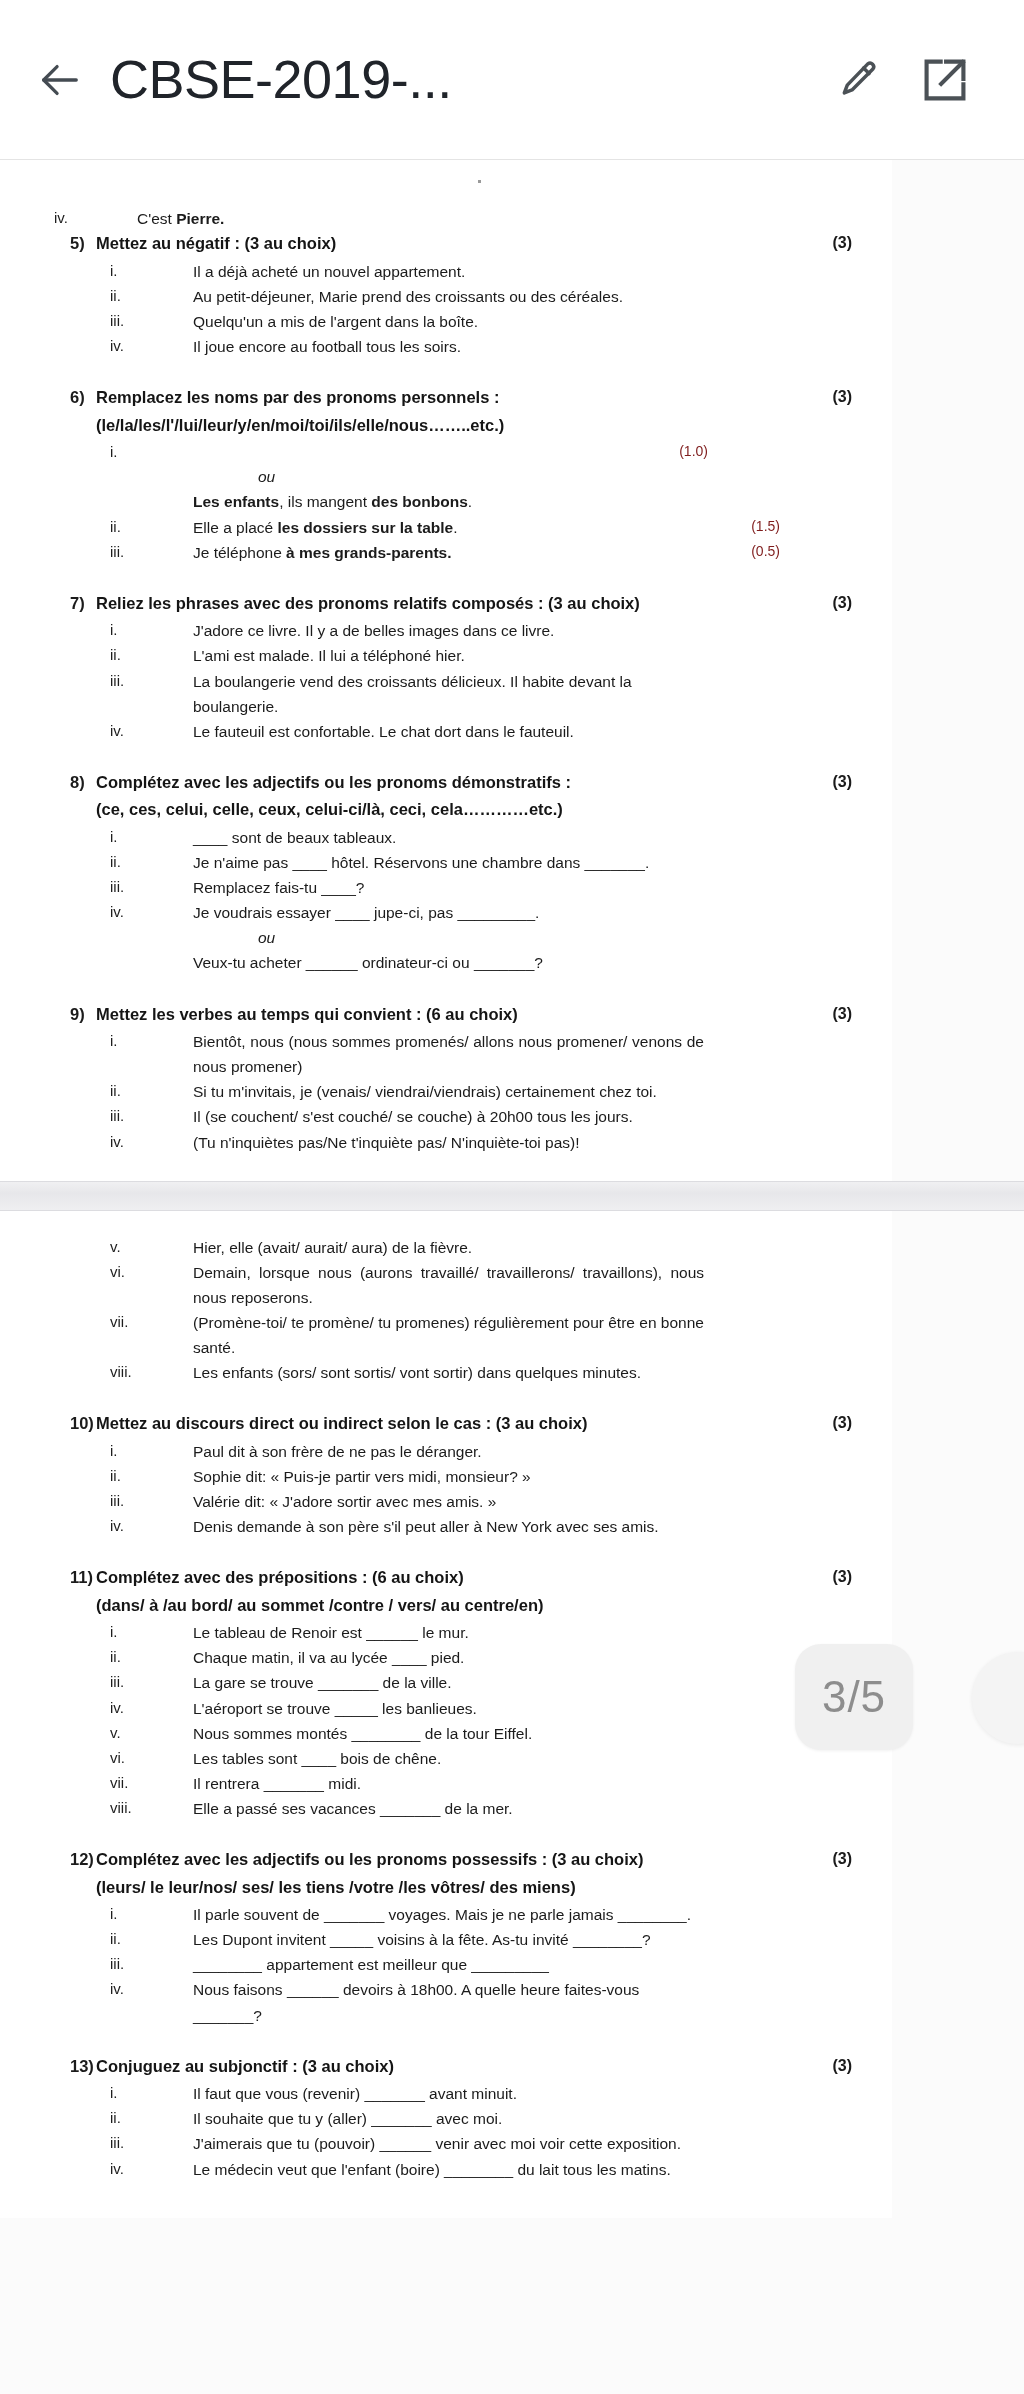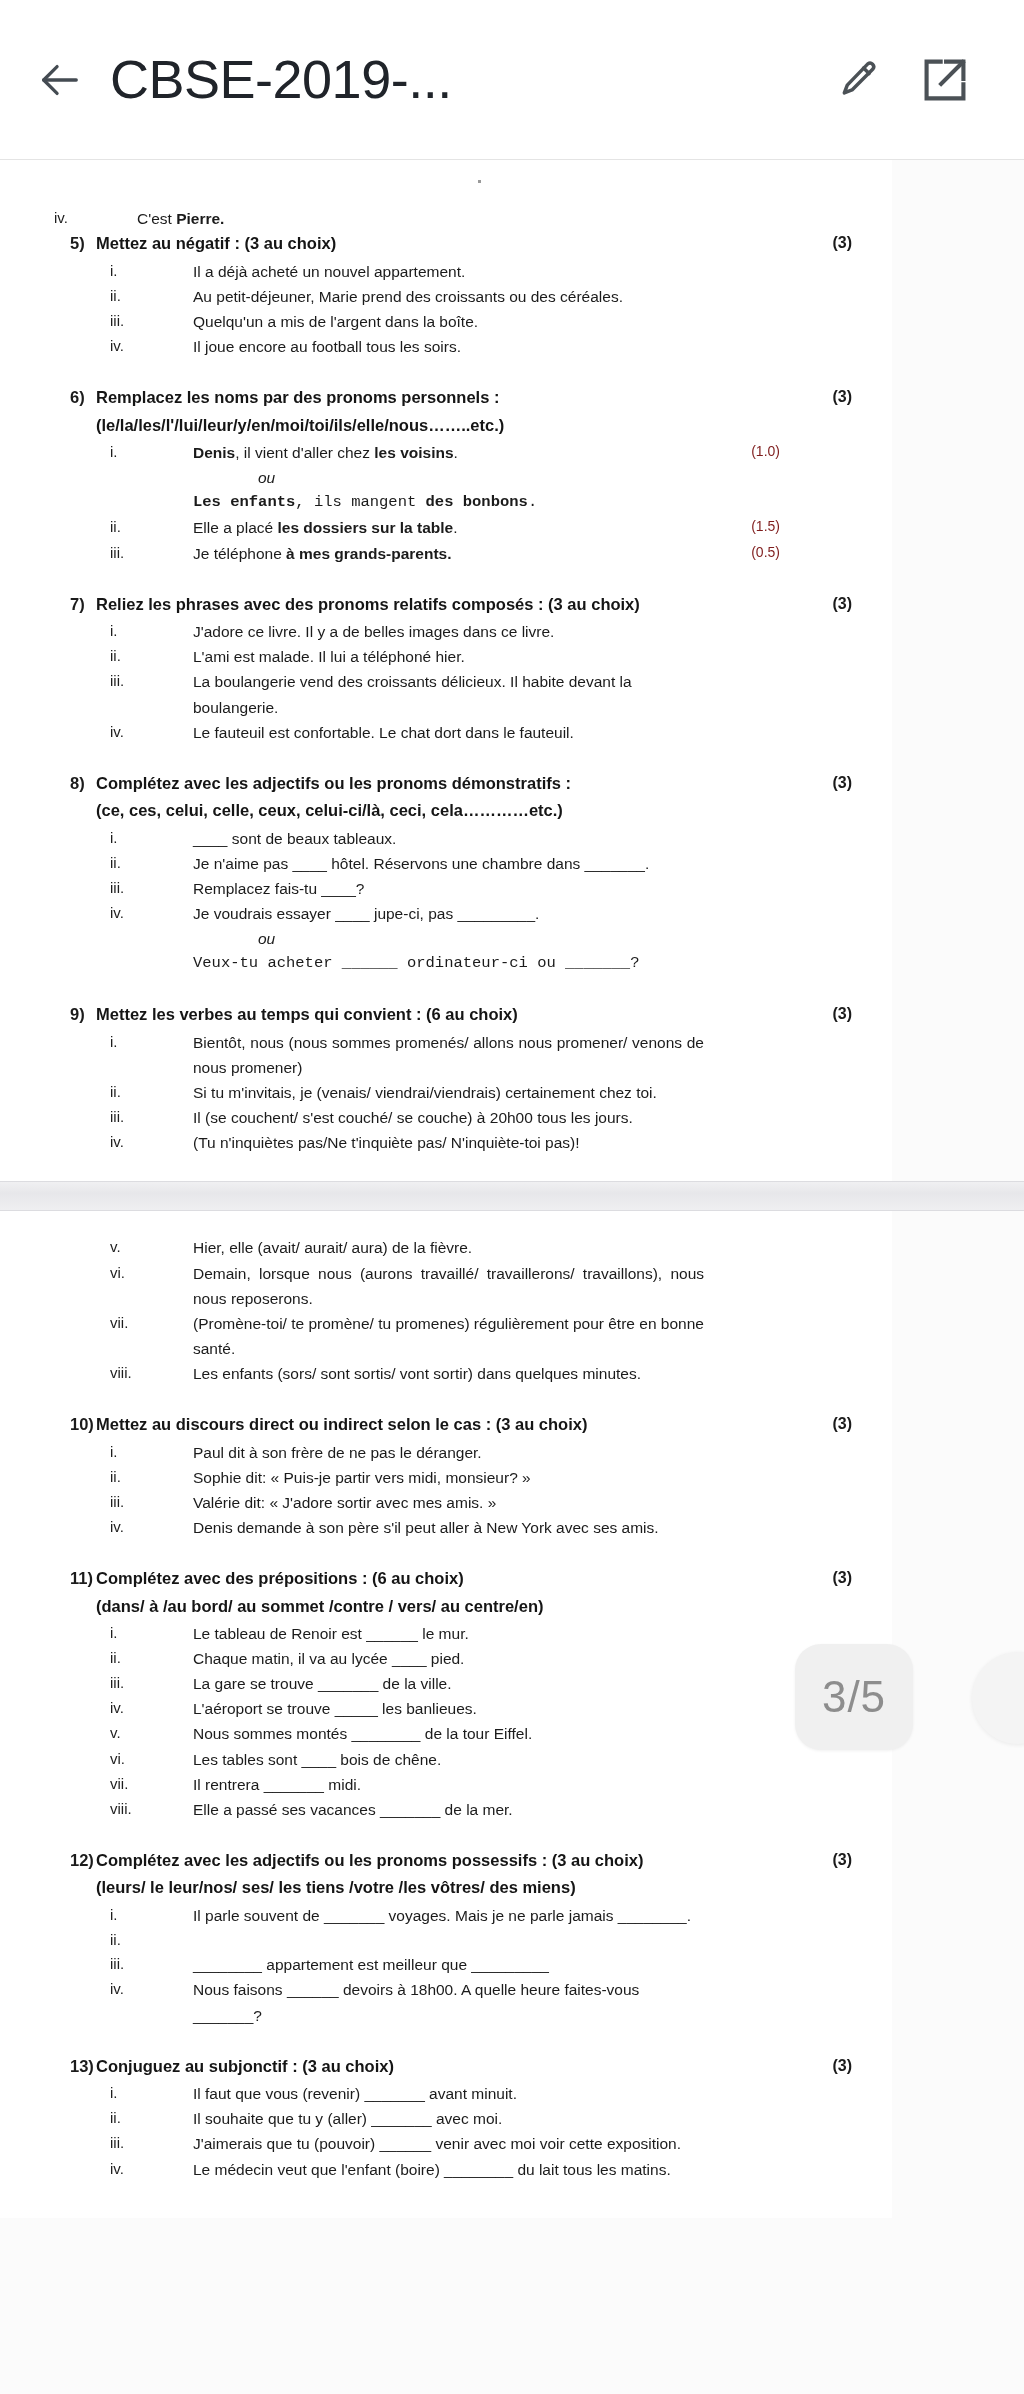--- a/index.html
+++ b/index.html
@@ -145,21 +145,21 @@
     line-height: 1.62;
   }
   .sub-ou .c2 { padding-left: 104px; font-style: italic; }
   .sub-line {
     display: grid;
     grid-template-columns: 58px 1fr 72px;
     font-size: 15.5px;
     color: #1b1b1b;
     line-height: 1.62;
   }
-  .sub-line .c2 { padding-left: 0; font-family: Liberation Mono, monospace; }
+  .sub-line .c2 { padding-left: 0; }
 
   
   .page-chip {
     position: absolute;
     left: 795px;
     top: 1484px;
     width: 118px;
     height: 106px;
     border-radius: 26px;
     background: #f0f0f0;
@@ -265,21 +265,20 @@
           <div class="q-marks">(3)</div>
         </div>
         <div class="q">
           <div class="q-num">6)</div>
           <div class="q-body">
             <div class="q-title">Remplacez les noms par des pronoms personnels :</div>
             <div class="q-hint">(le/la/les/l'/lui/leur/y/en/moi/toi/ils/elle/nous……..etc.)</div>
             <div class="items">
               <div class="item">
                 <div class="item-rom">i.</div>
-                <div class="item-text "><b>Denis</b>, il vient d'aller chez <b>les voisins</b>.</div>
                 <div class="item-mark">(1.0)</div>
               </div>
               <div class="sub-ou">
                 <div></div>
                 <div class="c2">ou</div>
                 <div></div>
               </div>
               <div class="sub-line">
                 <div class=""></div>
                 <div class="c2 item-text"><b>Les enfants</b>, ils mangent <b>des bonbons</b>.</div>
@@ -511,20 +510,21 @@
             <div class="q-title">Complétez avec les adjectifs ou les pronoms possessifs :  (3 au choix)</div>
             <div class="q-hint">(leurs/ le leur/nos/ ses/ les tiens /votre /les vôtres/ des miens)</div>
             <div class="items">
               <div class="item">
                 <div class="item-rom">i.</div>
                 <div class="item-text ">Il parle souvent de _______ voyages. Mais je ne parle jamais ________.</div>
                 <div class="item-mark"></div>
               </div>
               <div class="item">
                 <div class="item-rom">ii.</div>
+                <div class="item-text ">Les Dupont invitent _____ voisins à la fête. As-tu invité ________?</div>
                 <div class="item-mark"></div>
               </div>
               <div class="item">
                 <div class="item-rom">iii.</div>
                 <div class="item-text ">________ appartement est meilleur que _________</div>
                 <div class="item-mark"></div>
               </div>
               <div class="item">
                 <div class="item-rom">iv.</div>
                 <div class="item-text ">Nous faisons ______ devoirs à 18h00. A quelle heure faites-vous _______?</div>

